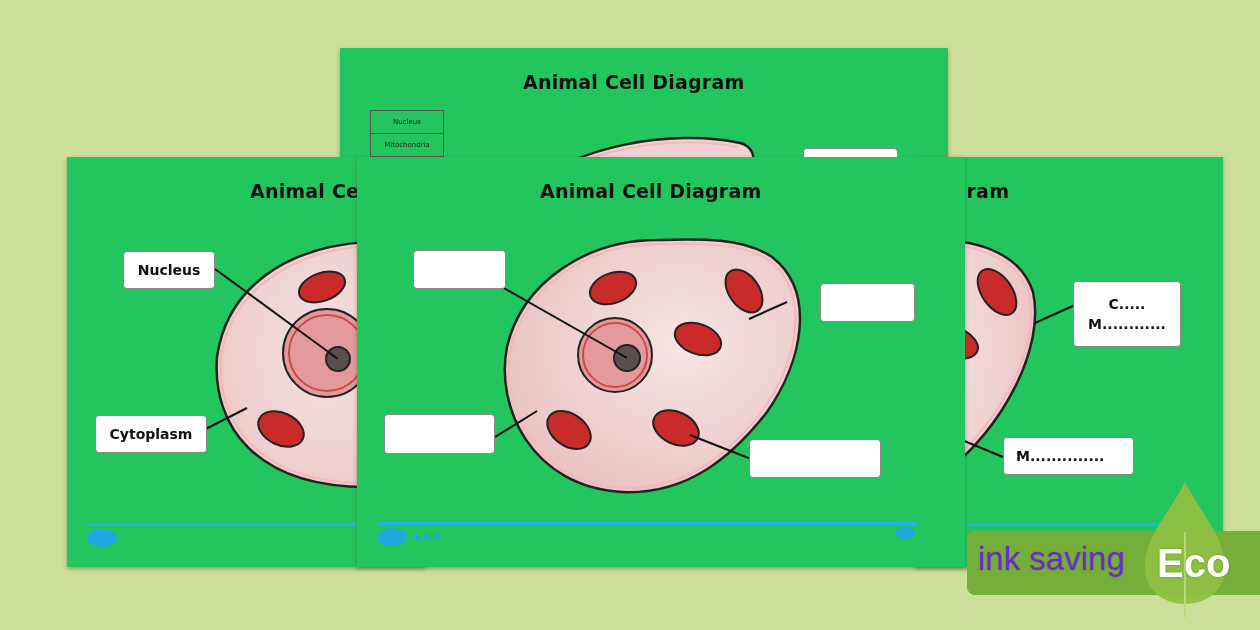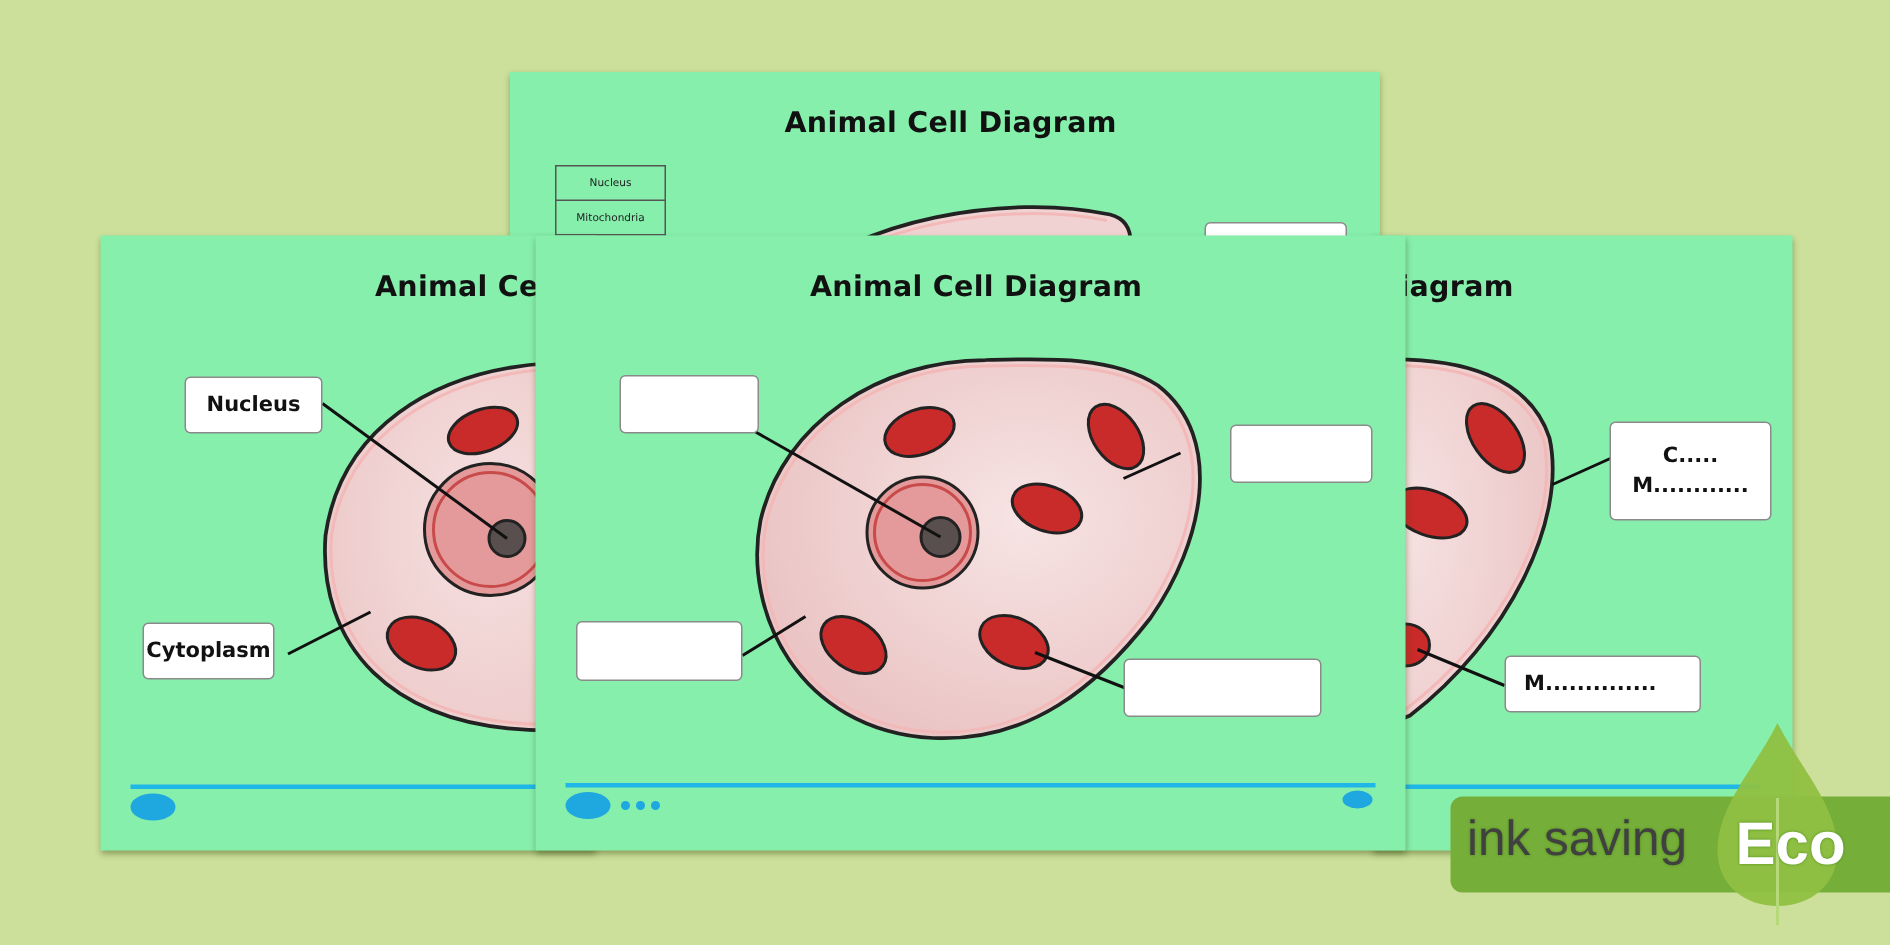--- a/index.html
+++ b/index.html
@@ -3,23 +3,24 @@
 <meta charset="utf-8">
 <style>
   html, body { margin: 0; padding: 0; }
   body {
     width: 1260px; height: 630px; overflow: hidden;
     background: #cde09b;
     position: relative;
     font-family: "DejaVu Sans", sans-serif;
   }
   .sheet {
-    position: absolute; background: #86efac;
+    position: absolute; background: #22c55e;
     box-shadow: 0 2px 4px rgba(60,80,20,0.45);
     overflow: hidden;
+    padding-left: 28px;
   }
   .sheet svg { position: absolute; left: 0; top: 0; }
   .title {
     position: absolute; font-weight: bold; font-size: 19px; color: #111;
     white-space: nowrap; letter-spacing: 0.2px;
   }
   .label-box {
     position: absolute; background: #fff; border: 1.5px solid #8a8a8a;
     border-radius: 4px; box-sizing: border-box;
     display: flex; align-items: center; justify-content: center;
@@ -35,21 +36,21 @@
     position: absolute; width: 30px; height: 18px; background: #1fa8e0; border-radius: 50%;
     color: #fff; font-size: 5px; font-weight: bold; display:flex; align-items:center; justify-content:center;
   }
   .dots { position: absolute; display: flex; gap: 4px; }
   .dots span { width: 6px; height: 6px; background: #1fa8e0; border-radius: 50%; display: block; }
   .eco-banner {
     position: absolute; left: 967px; top: 531px; width: 293px; height: 64px;
     background: #76ae3a; border-radius: 8px 0 0 8px;
   }
   .eco-text {
-    position: absolute; left: 978px; top: 540px; color: #404040; font-size: 33px;
+    position: absolute; left: 978px; top: 540px; color: #6d28d9; font-size: 33px;
     font-family: "Liberation Sans", sans-serif; white-space: nowrap;
     text-shadow: 0 0 2px #4f8a1c;
   }
   .eco-leaf-text {
     position: absolute; left: 1157px; top: 541px; color: #fff; font-size: 40px; font-weight: bold;
     font-family: "Liberation Sans", sans-serif; text-shadow: 0 0 2px #4f8a1c;
   }
 </style>
 </head>
 <body>
@@ -86,21 +87,21 @@
     <ellipse cx="260" cy="196" rx="44" ry="44" fill="#e49a9a" stroke="#222" stroke-width="2"></ellipse>
     <ellipse cx="260" cy="196" rx="38" ry="38" fill="none" stroke="#c94a4a" stroke-width="2"></ellipse>
     <circle cx="271" cy="202" r="12" fill="#5a4f4f" stroke="#222" stroke-width="2"></circle>
     <ellipse cx="255" cy="130" rx="24" ry="14" transform="rotate(-20 255 130)" fill="#c92a2a" stroke="#222" stroke-width="2"></ellipse>
     <ellipse cx="214" cy="272" rx="24" ry="16" transform="rotate(25 214 272)" fill="#c92a2a" stroke="#222" stroke-width="2"></ellipse>
     <line x1="148" y1="112" x2="271" y2="202" stroke="#111" stroke-width="2"></line>
     <line x1="125" y1="279" x2="180" y2="251" stroke="#111" stroke-width="2"></line>
   </svg>
   <div class="title" style="left:183px;top:23px;">Animal Cell Diagram</div>
   <div class="label-box" style="left:56px;top:94px;width:92px;height:38px;">Nucleus</div>
-  <div class="label-box" style="left:28px;top:258px;width:88px;height:38px;">Cytoplasm</div>
+  <div class="label-box" style="left:28px;top:258px;width:112px;height:38px;">Cytoplasm</div>
   <div class="footer-line" style="left:20px;top:366px;width:310px;"></div>
   <div class="logo" style="left:20px;top:372px;"></div>
 </div>
 
 <div class="sheet" style="left:915px;top:157px;width:280px;height:410px;">
   <svg width="280" height="410">
     <defs>
       <radialGradient id="cg3" cx="0.2" cy="0.45" r="0.8">
         <stop offset="0" stop-color="#f6e1e1"></stop>
           <stop offset="1" stop-color="#ecc7c7"></stop>

